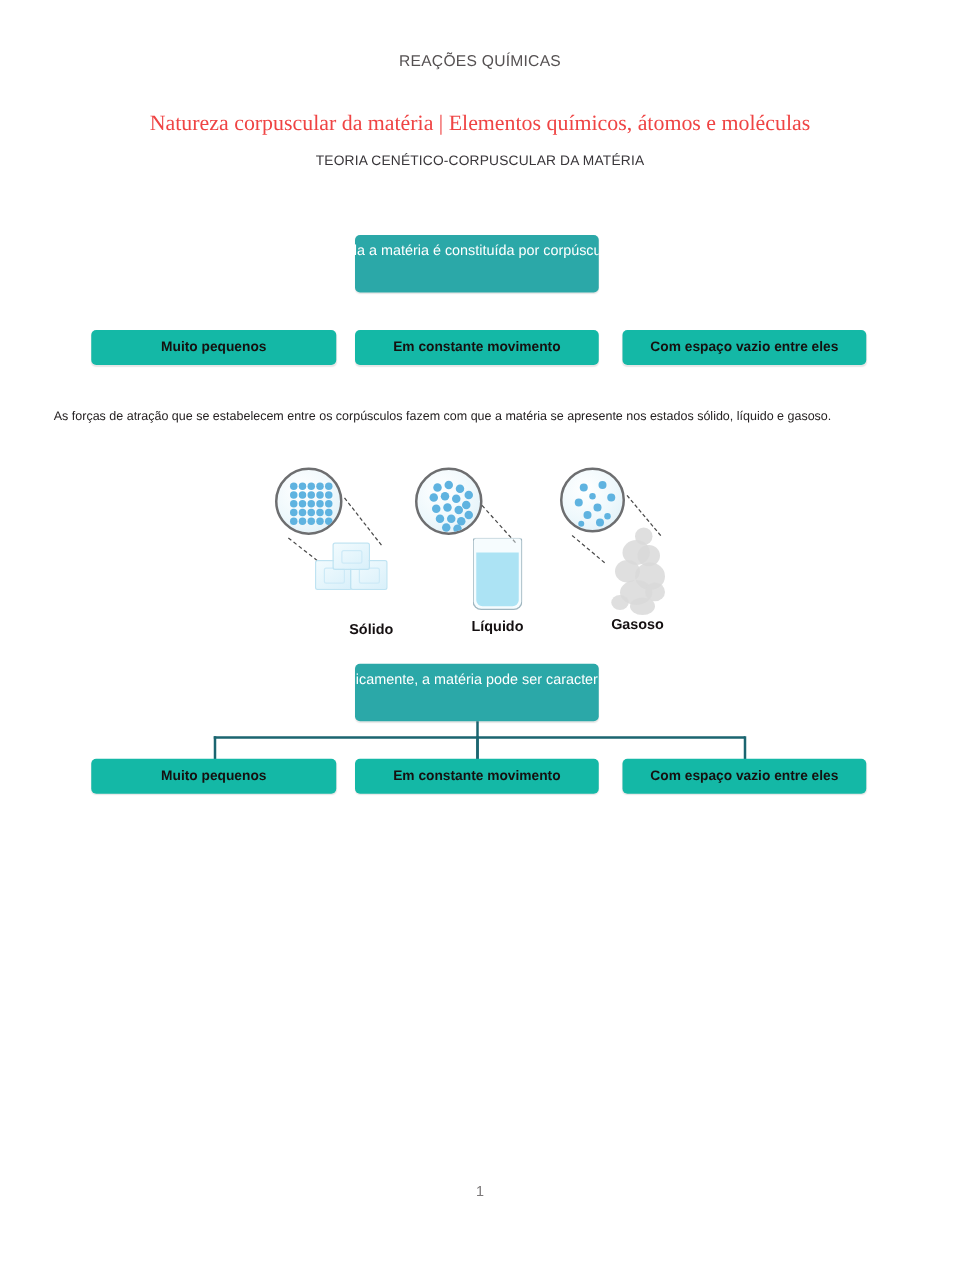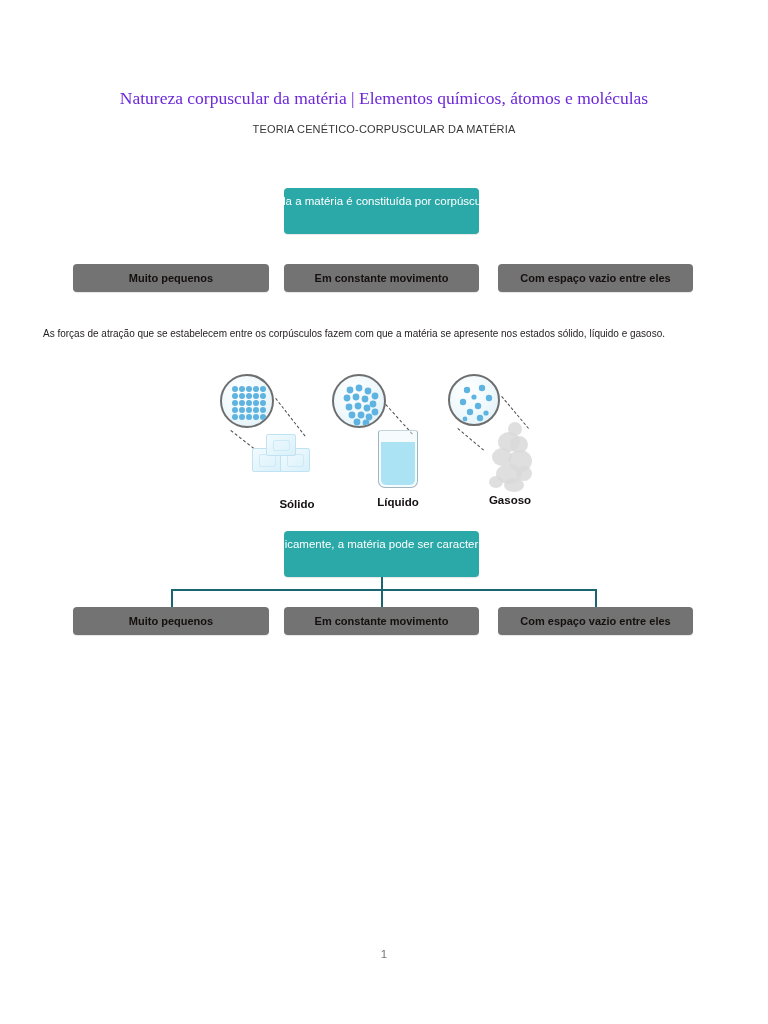--- a/index.html
+++ b/index.html
@@ -35,21 +35,21 @@
   }
 
   .doc-title {
     position: absolute;
     top: 88px;
     left: 0;
     width: 768px;
     text-align: center;
     font-family: "Liberation Serif", serif;
     font-size: 17.5px;
-    color: #6d28d9;
+    color: #ef4444;
     white-space: nowrap;
   }
 
   .doc-subtitle {
     position: absolute;
     top: 123px;
     left: 0;
     width: 768px;
     text-align: center;
     font-size: 11px;
@@ -82,21 +82,21 @@
     transform: translateX(-50%);
     white-space: nowrap;
     font-size: 11.5px;
     color: #ffffff;
     line-height: 14px;
   }
 
   .node-child {
     position: absolute;
     height: 28px;
-    background: #737373;
+    background: #14b8a6;
     border-radius: 4px;
     box-shadow: 0 1px 1px rgba(0,0,0,.10);
     display: flex;
     align-items: center;
     justify-content: center;
     box-sizing: border-box;
     overflow: hidden;
   }
   .node-child span {
     font-size: 11px;
@@ -218,20 +218,21 @@
     text-align: center;
     font-size: 11.5px;
     color: #7a7778;
   }
 </style>
 </head>
 <body>
 
 <div class="page">
 
+  <div class="running-head">REAÇÕES QUÍMICAS</div>
   <div class="doc-title">Natureza corpuscular da matéria | Elementos químicos, átomos e moléculas</div>
   <div class="doc-subtitle">TEORIA CENÉTICO-CORPUSCULAR DA MATÉRIA</div>
 
   <div class="diagram" style="top:188px;height:110px;">
     <div class="node-head" style="top:0;">
       <div class="node-head-text">Toda a matéria é constituída por corpúsculos</div>
     </div>
 
     <div class="node-child child-a" style="top:76px;">
       <span>Muito pequenos</span>

